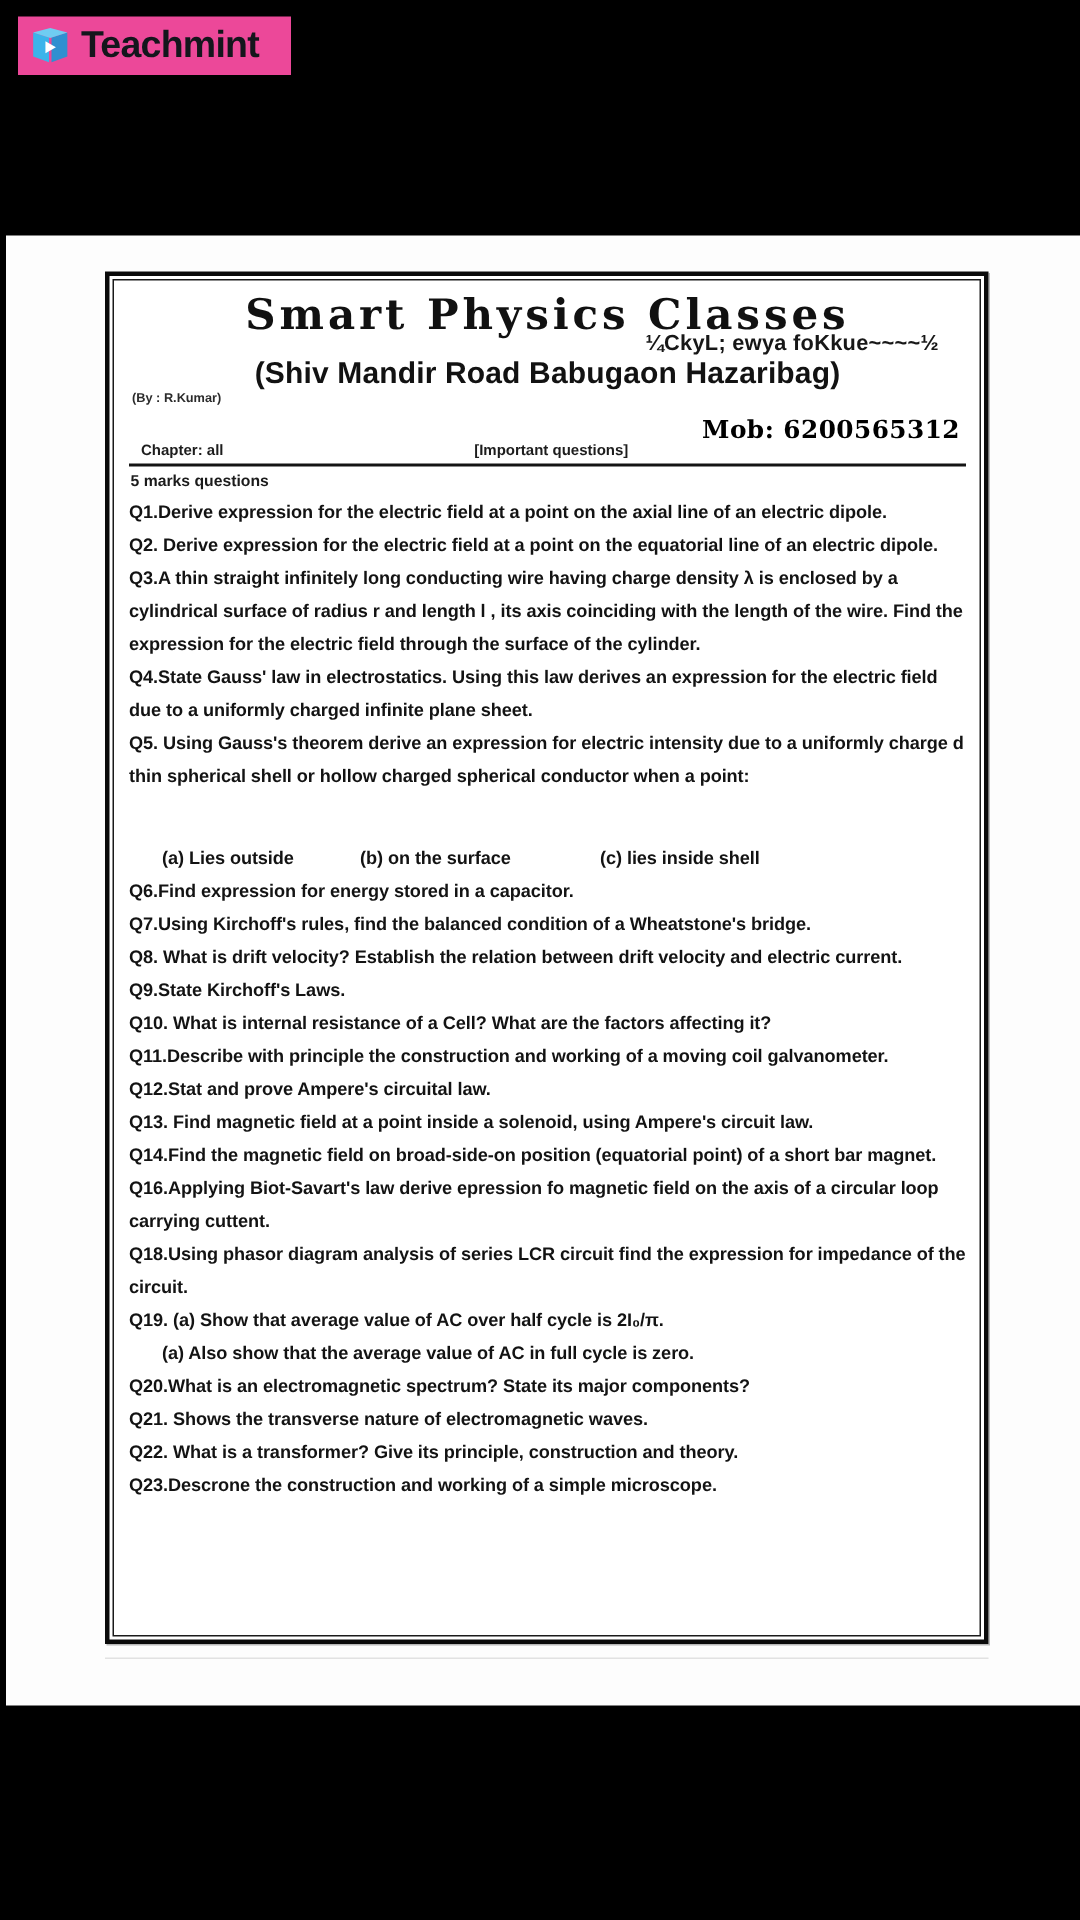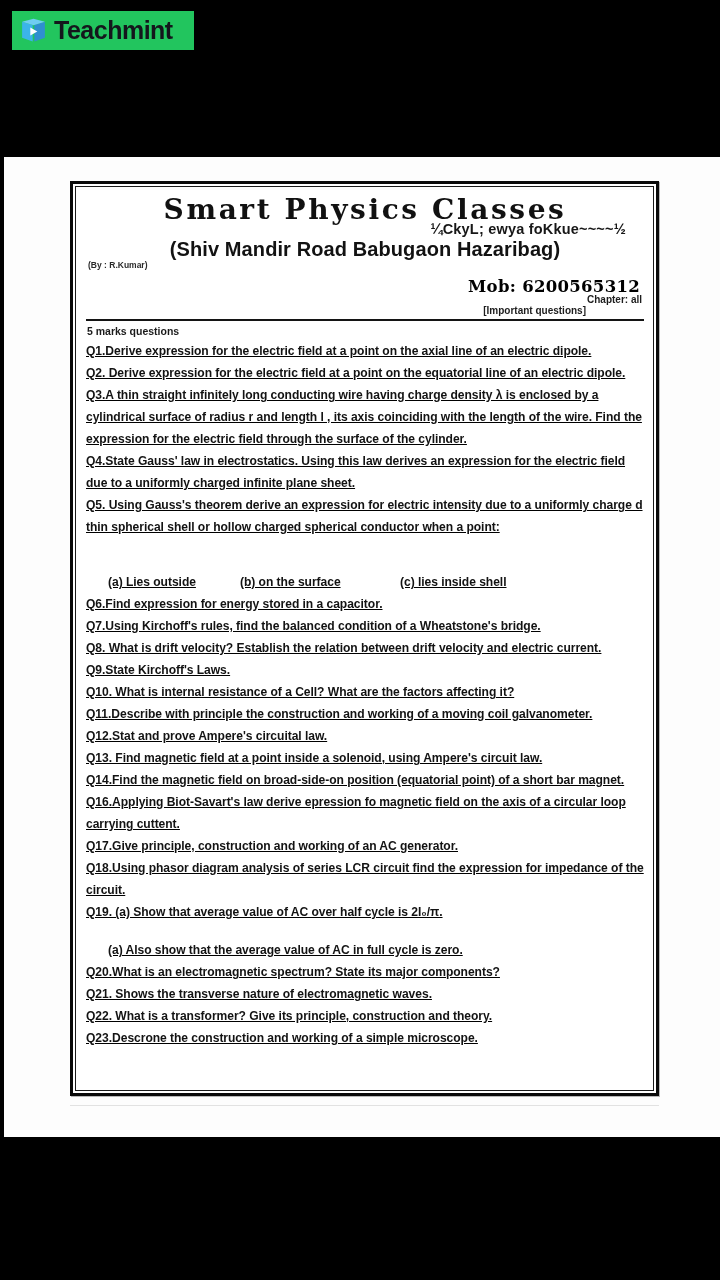--- a/index.html
+++ b/index.html
@@ -15,21 +15,21 @@
     font-family: "Liberation Sans", sans-serif;
   }
 
   
   #watermark {
     position: absolute;
     left: 12px;
     top: 11px;
     width: 182px;
     height: 39px;
-    background: #22c55e;
+    background: #ec4899;
     display: flex;
     align-items: center;
     padding-left: 8px;
     box-sizing: border-box;
   }
   #watermark .logo-mark {
     width: 27px;
     height: 27px;
     flex: 0 0 27px;
     display: block;
@@ -129,21 +129,20 @@
     font-weight: bold;
     font-size: 16.5px;
     color: #000000;
     letter-spacing: 0.3px;
   }
   .meta-row {
     display: flex;
     align-items: flex-end;
     margin: 0 0 0 0;
     padding: 0 2px 3px 8px;
-    flex-direction: column;
   }
   .meta-chapter {
     font-family: "Liberation Sans", sans-serif;
     font-weight: bold;
     font-size: 10px;
     color: #1d1d1d;
     flex: 0 0 auto;
   }
   .meta-center {
     font-family: "Liberation Sans", sans-serif;
@@ -165,35 +164,33 @@
     font-family: "Liberation Sans", sans-serif;
     font-weight: bold;
     font-size: 10.5px;
     color: #1b1b1b;
     margin: 0 0 3px 1px;
   }
   .q-list {
     list-style: none;
     margin: 0;
     padding: 0;
-    text-decoration: underline;
   }
   .q-item {
     font-family: "Liberation Sans", sans-serif;
     font-weight: bold;
     font-size: 12.1px;
     line-height: 1.82;
     color: #131313;
     margin: 0;
     letter-spacing: -0.05px;
     text-align: left;
   }
   .q-item.sub {
     padding-left: 22px;
-    margin-top: 16px;
   }
   .q-item.subparts {
     padding-left: 22px;
     display: flex;
   }
   .q-item.subparts .part {
     white-space: nowrap;
     margin-top: 33px;
   }
   .q-item.subparts .part.p1 { flex: 0 0 132px; }
@@ -259,21 +256,20 @@
           <li class="q-item">Q6.Find expression for energy stored in a capacitor.</li>
           <li class="q-item">Q7.Using Kirchoff's rules, find the balanced condition of a Wheatstone's bridge.</li>
           <li class="q-item">Q8. What is drift velocity? Establish the relation between drift velocity and electric current.</li>
           <li class="q-item">Q9.State Kirchoff's Laws.</li>
           <li class="q-item">Q10. What is internal resistance of a Cell? What are the factors affecting it?</li>
           <li class="q-item">Q11.Describe with principle the construction and working of a moving coil galvanometer.</li>
           <li class="q-item">Q12.Stat and prove Ampere's circuital law.</li>
           <li class="q-item">Q13. Find magnetic field at a point inside a solenoid, using Ampere's circuit law.</li>
           <li class="q-item">Q14.Find the magnetic field on broad-side-on position (equatorial point) of a short bar magnet.</li>
           <li class="q-item">Q16.Applying Biot-Savart's law derive epression fo magnetic field on the axis of a circular loop carrying cuttent.</li>
-          <li class="q-item">Q17.Give principle, construction and working of an AC generator.</li>
           <li class="q-item"> Q18.Using phasor diagram analysis of series LCR circuit find the expression for impedance of the circuit.</li>
           <li class="q-item">Q19. (a) Show that average value of AC over half cycle is 2I₀/π.</li>
           <li class="q-item sub">(a)  Also show that the average value of AC in full cycle is zero.</li>
           <li class="q-item">Q20.What is an electromagnetic spectrum? State its major components?</li>
           <li class="q-item">Q21. Shows the transverse nature of electromagnetic waves.</li>
           <li class="q-item">Q22. What is a transformer? Give its principle, construction and theory.</li>
           <li class="q-item">Q23.Descrone the construction and working of a simple microscope.</li>
         </ul>
 
     </div>

